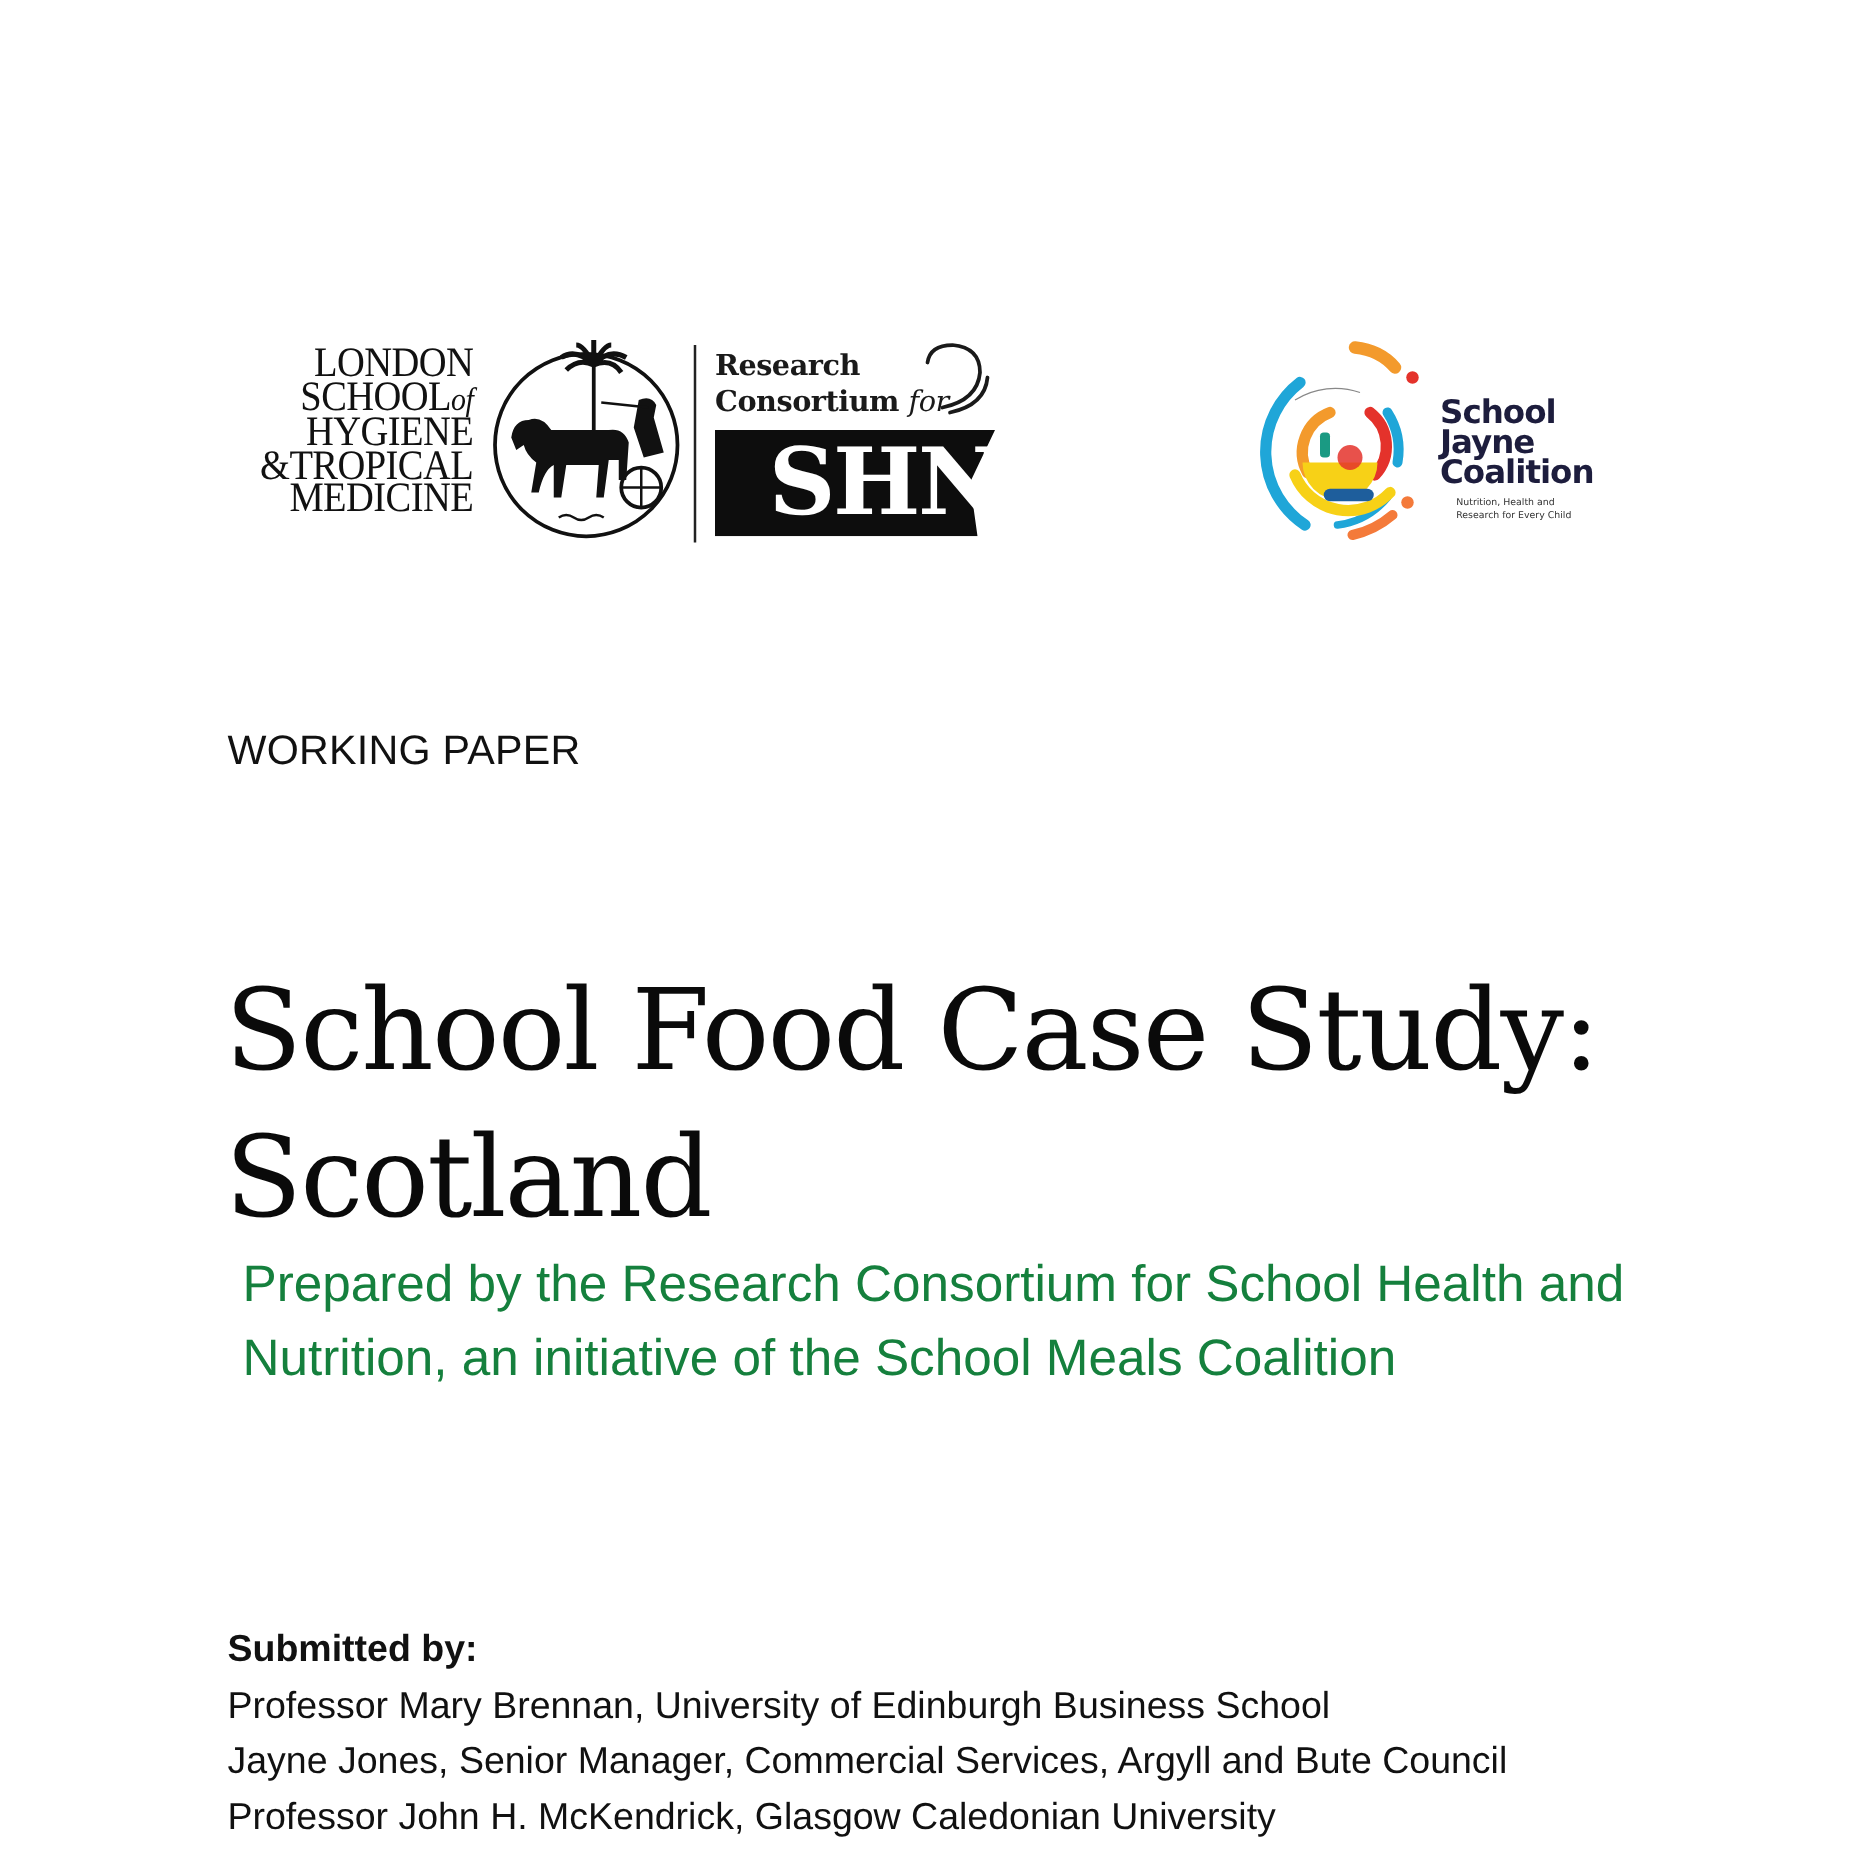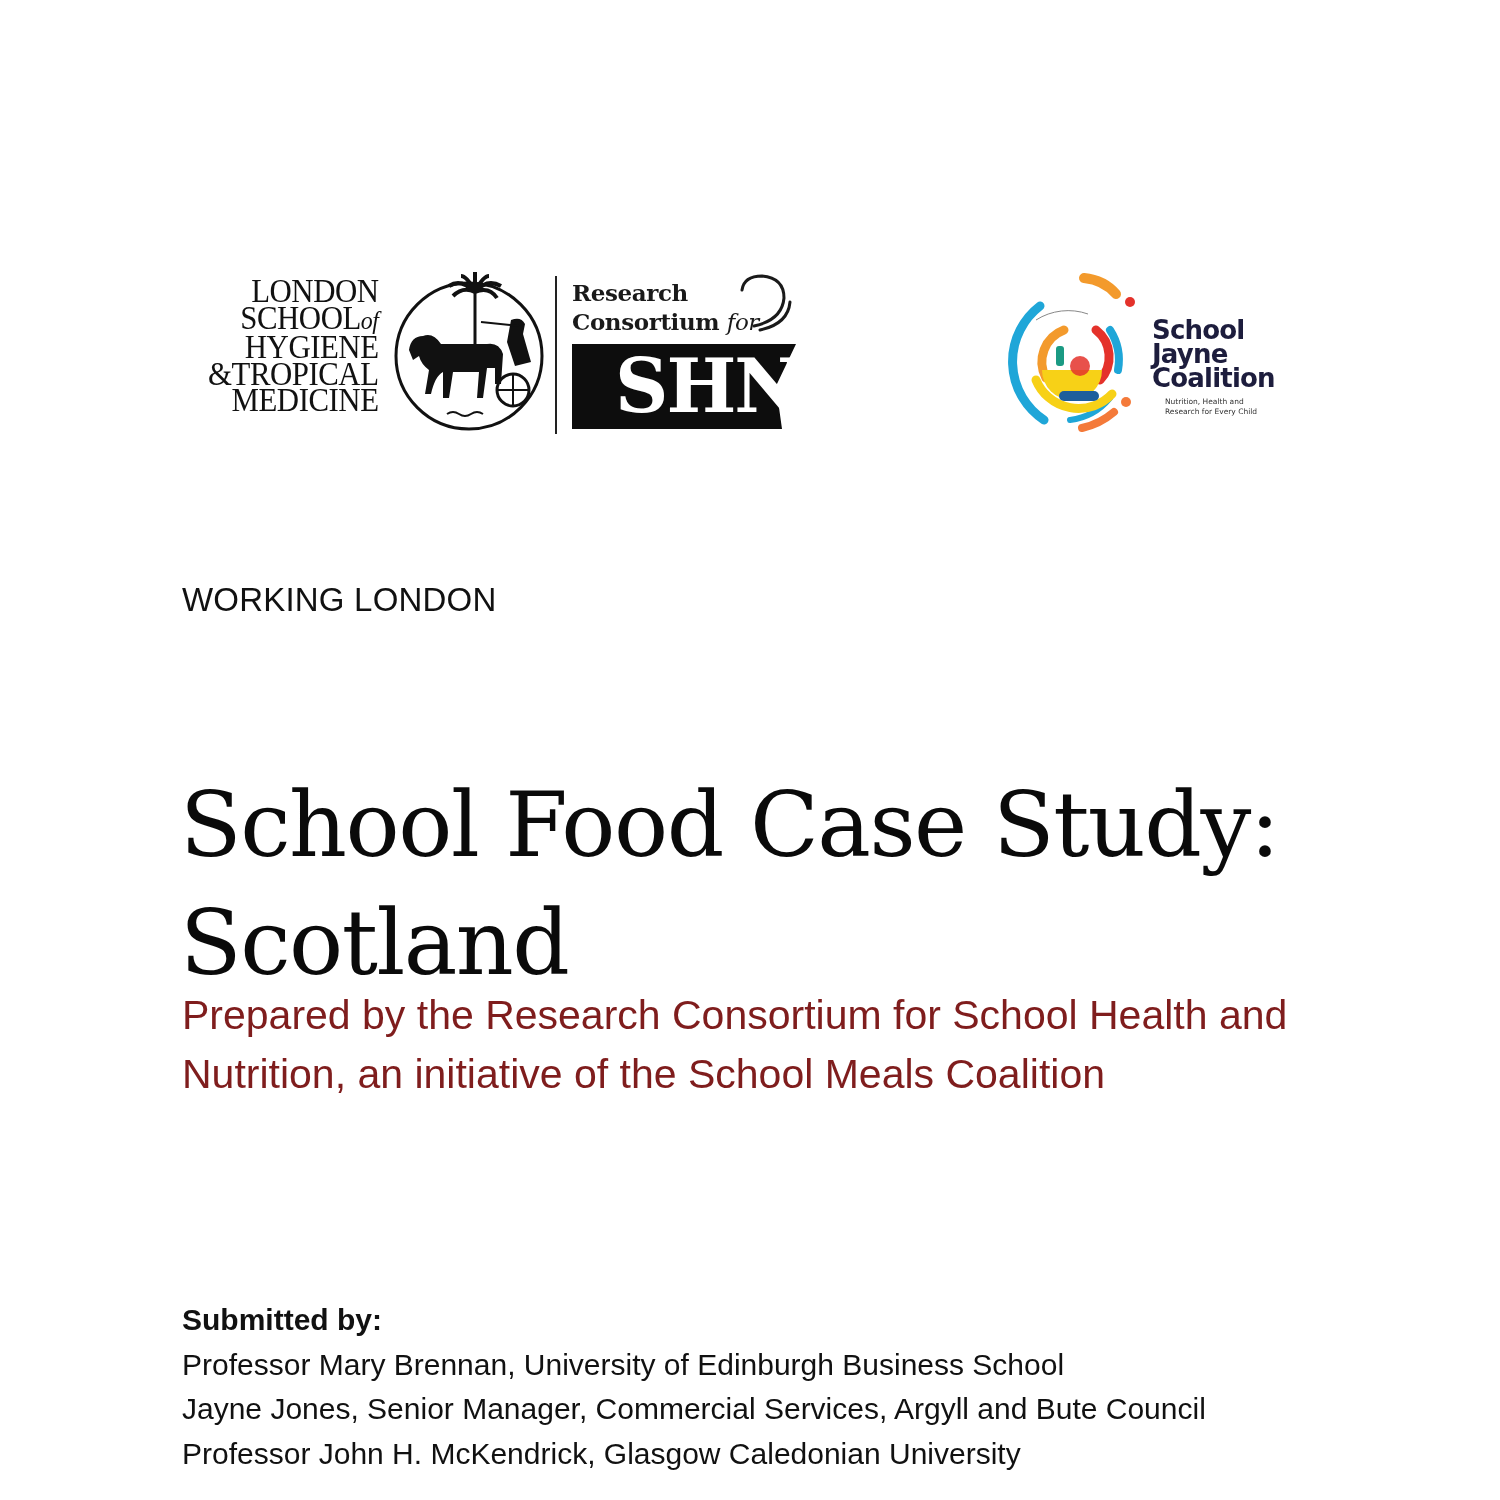--- a/index.html
+++ b/index.html
@@ -159,22 +159,22 @@
     .title .line1 { display: block; white-space: nowrap; margin-top: 44px; }
     .title .line2 { display: block; font-weight: normal; white-space: nowrap; }
     .subtitle {
       position: absolute;
       left: 182px;
       top: 986px;
       width: 1180px;
       font-family: "Liberation Sans", sans-serif;
       font-size: 41px;
       line-height: 59px;
-      color: #7f1d1d;
-      margin: 0;
+      color: #15803d;
+      margin: 12px;
     }
     .submitted {
       position: absolute;
       left: 182px;
       top: 1298px;
       font-family: "Liberation Sans", sans-serif;
       font-size: 30px;
       line-height: 44.5px;
       color: #111;
     }
@@ -259,21 +259,21 @@
     <span>School</span>
     <span>Jayne</span>
     <span>Coalition</span>
   </div>
   <div class="smc-tagline">
     <span>Nutrition, Health and</span>
     <span>Research for Every Child</span>
   </div>
 </div>
 
-<div class="working-paper">WORKING LONDON</div>
+<div class="working-paper">WORKING PAPER</div>
 
 <h1 class="title">
   <span class="line1">School Food Case Study:</span>
   <span class="line2">Scotland</span>
 </h1>
 
 <p class="subtitle">Prepared by the Research Consortium for School Health and Nutrition, an initiative of the School Meals Coalition</p>
 
 <div class="submitted">
   <span class="heading">Submitted by:</span>

